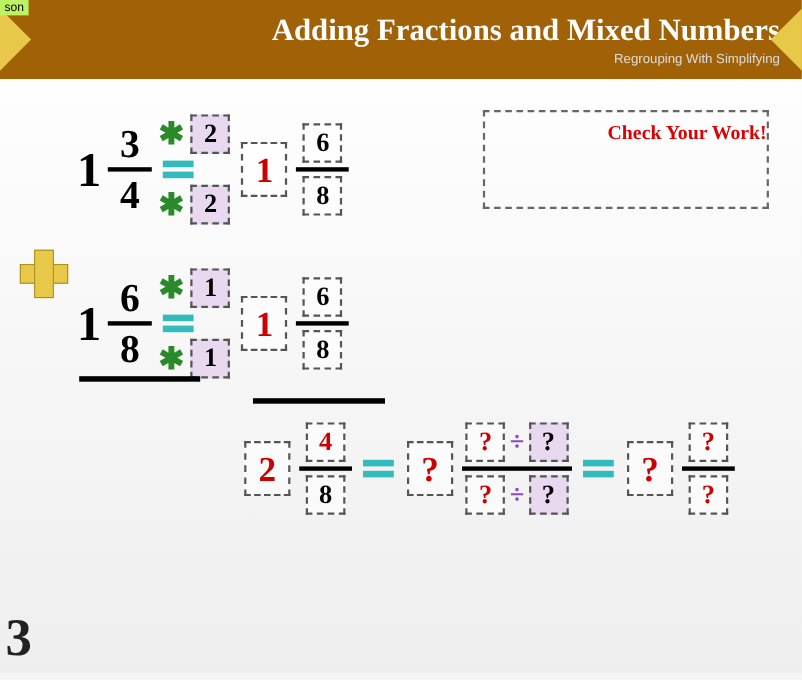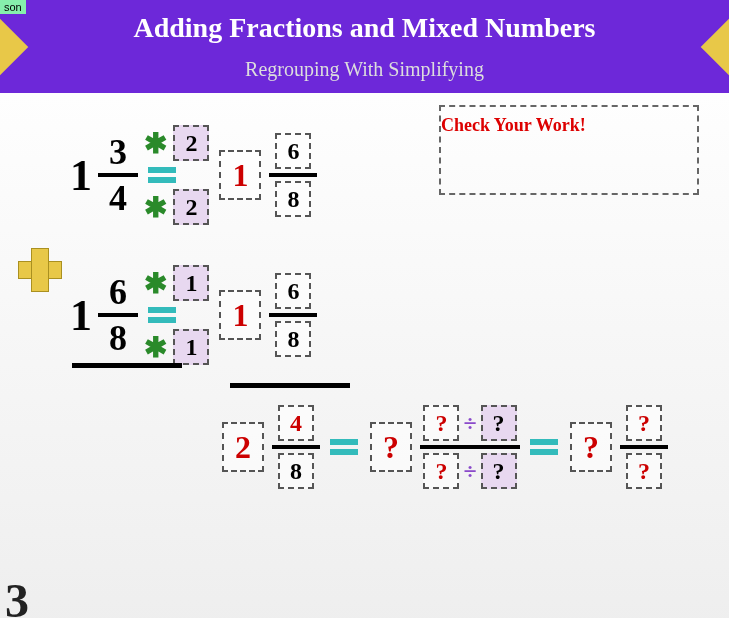--- a/index.html
+++ b/index.html
@@ -7,78 +7,78 @@
   width: 729px;
   height: 618px;
   background: #f5f5f5;
   font-family: Georgia, serif;
   overflow: hidden;
   position: relative;
 }
 
 
 .header {
-  background: #6d28d9;
+  background: #a16207;
   color: #fff;
   padding: 12px 20px;
-  text-align: center;
+  text-align: right;
   position: relative;
 }
 .header::before,
 .header::after {
   content: "";
   position: absolute;
   width: 40px;
   height: 40px;
   background: #e8c848;
   top: 50%;
   transform: translateY(-50%) rotate(45deg);
 }
 .header::before { left: -20px; }
 .header::after { right: -20px; }
 .title {
   font-size: 28px;
   font-weight: bold;
   font-family: Georgia, serif;
 }
 .subtitle {
-  font-size: 20px;
-  font-family: Liberation Serif, serif;
+  font-size: 12px;
+  font-family: Liberation Sans, sans-serif;
   color: #ddd;
-  margin-top: 14px;
+  margin-top: 2px;
 }
 
 .tag {
   position: absolute;
   top: 0;
   left: 0;
-  background: #86efac;
+  background: #bef264;
   font-size: 11px;
   padding: 1px 4px;
   font-family: Arial, sans-serif;
   z-index: 10;
 }
 
 
 .content {
   position: relative;
   padding: 20px;
   background: linear-gradient(to bottom, #fefefe, #eee);
   height: 540px;
 }
 
 
 .check-box {
   position: absolute;
-  top: 12px;
+  top: 28px;
   right: 30px;
   border: 2px dashed #666;
   width: 260px;
   height: 90px;
-  text-align: left;
+  text-align: right;
   padding-top: 8px;
 }
 .check-box-label {
   color: #d00;
   font-weight: bold;
   font-size: 18px;
 }
 
 
 .mixed {

